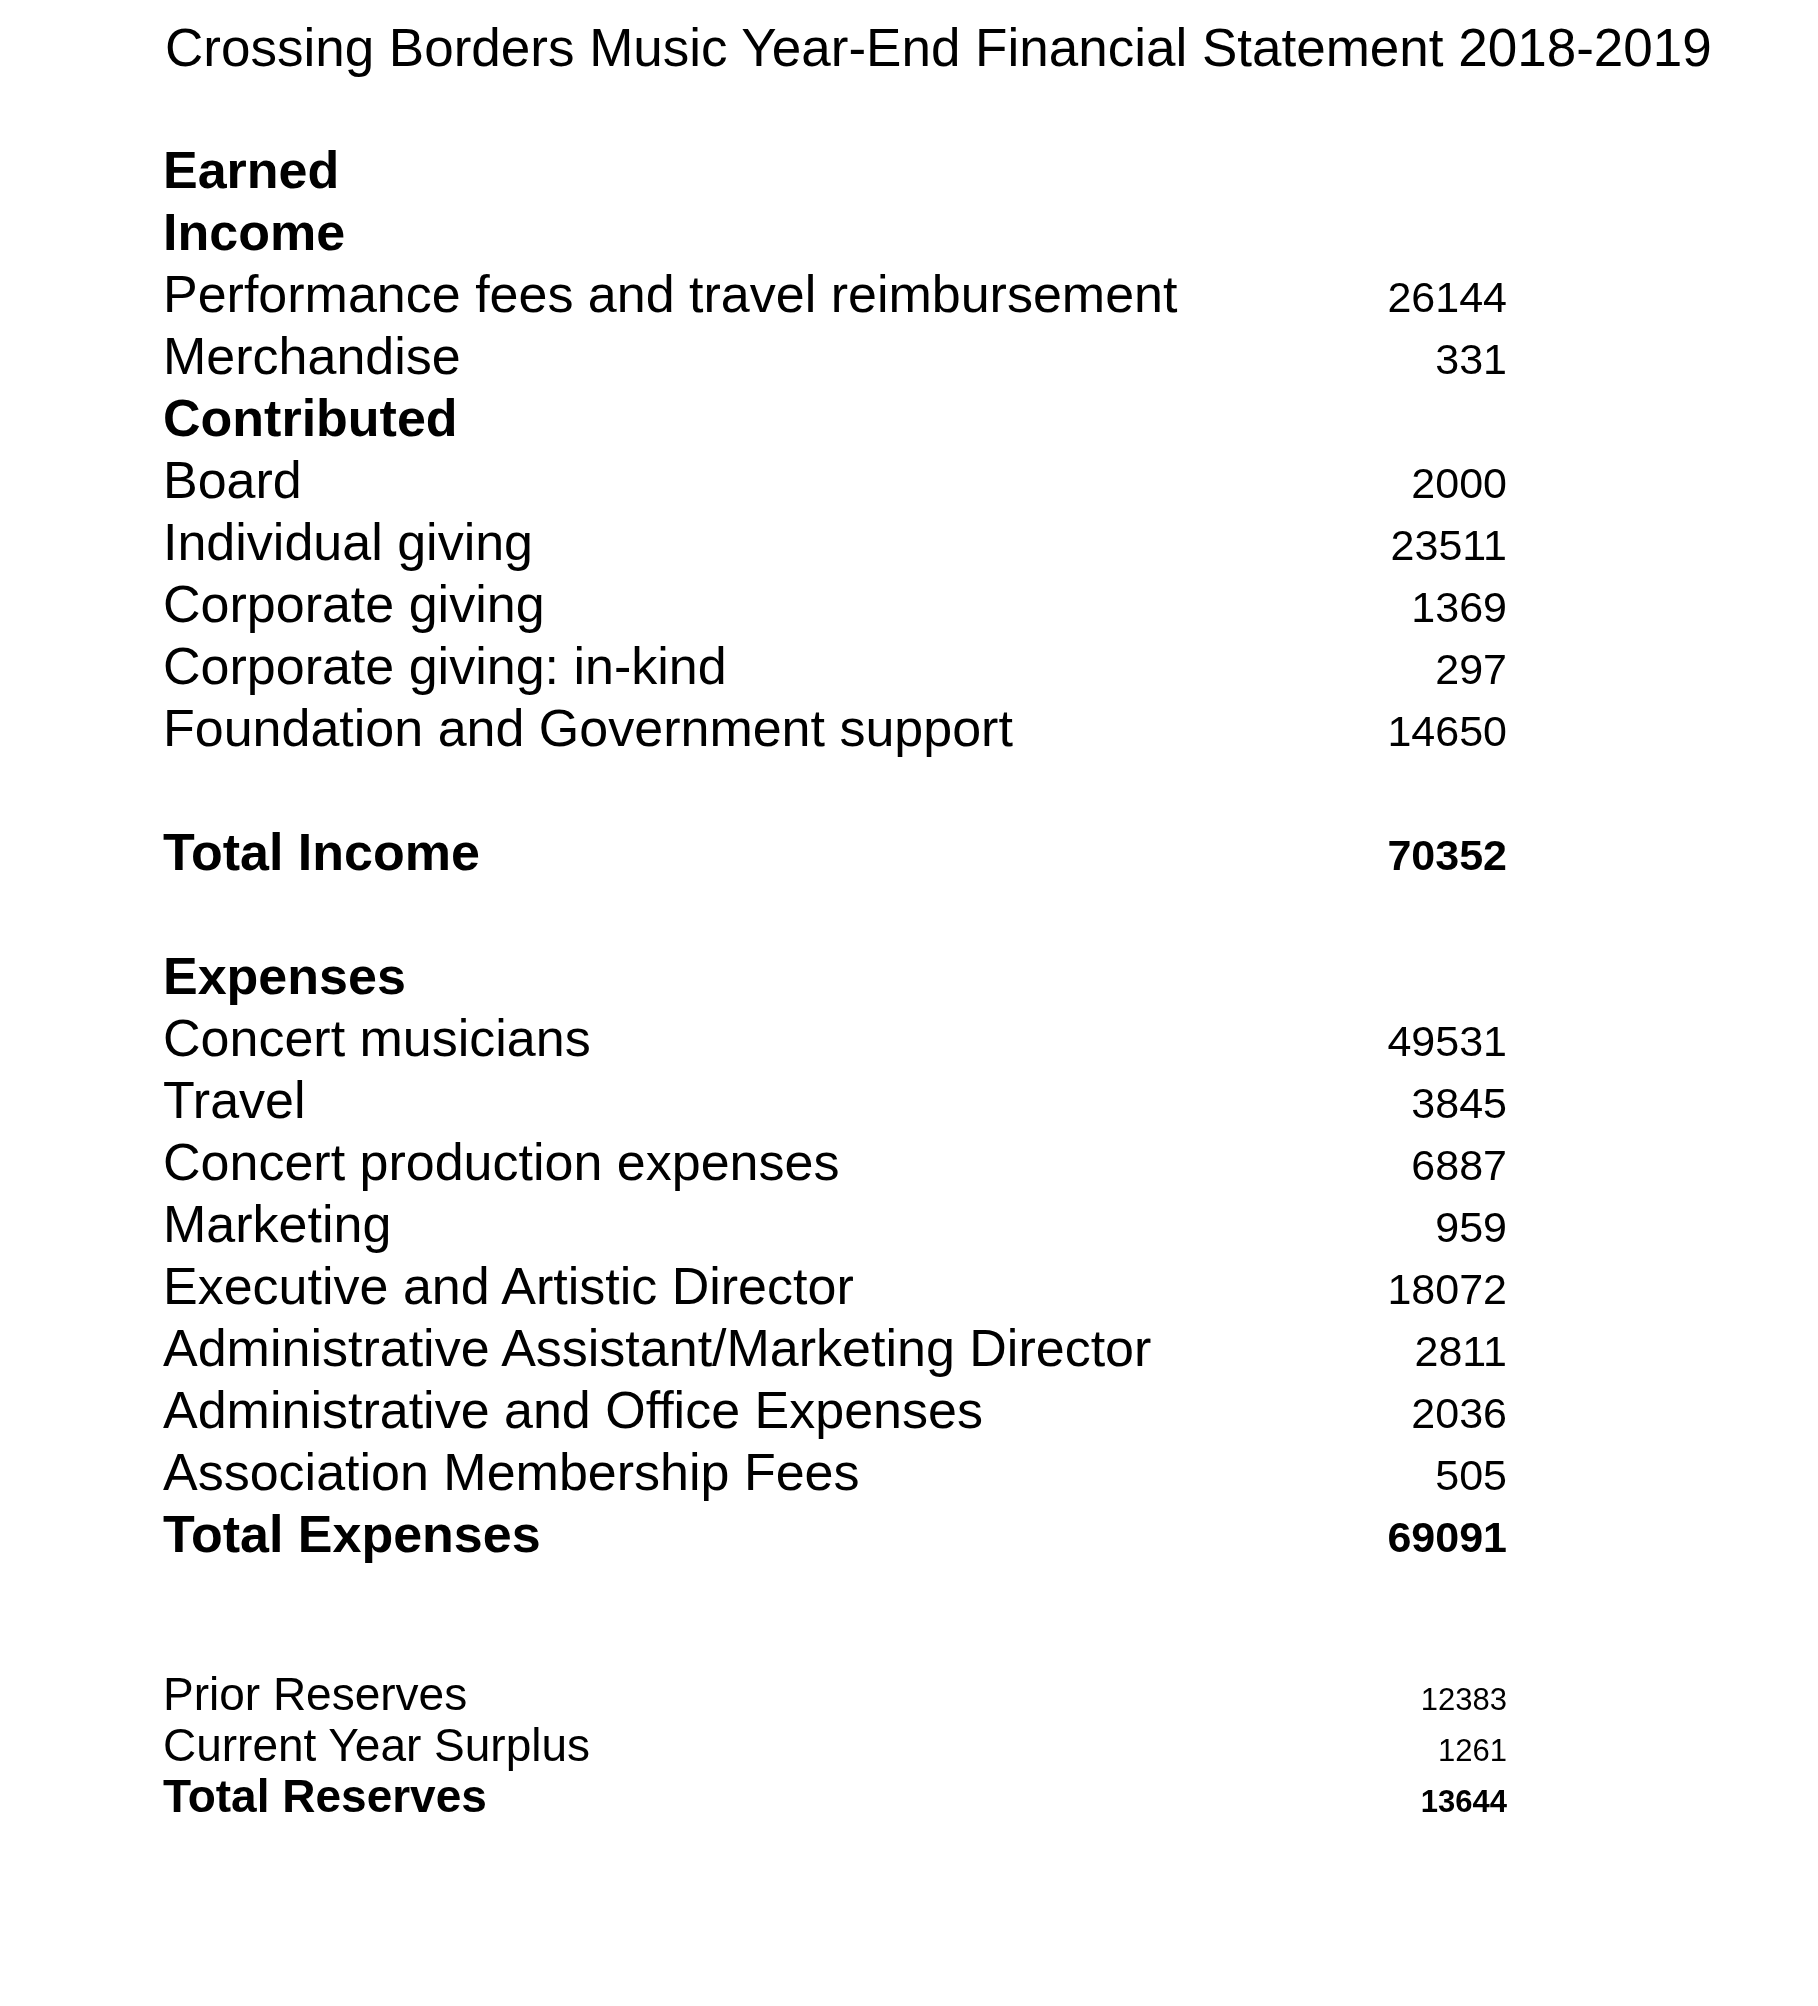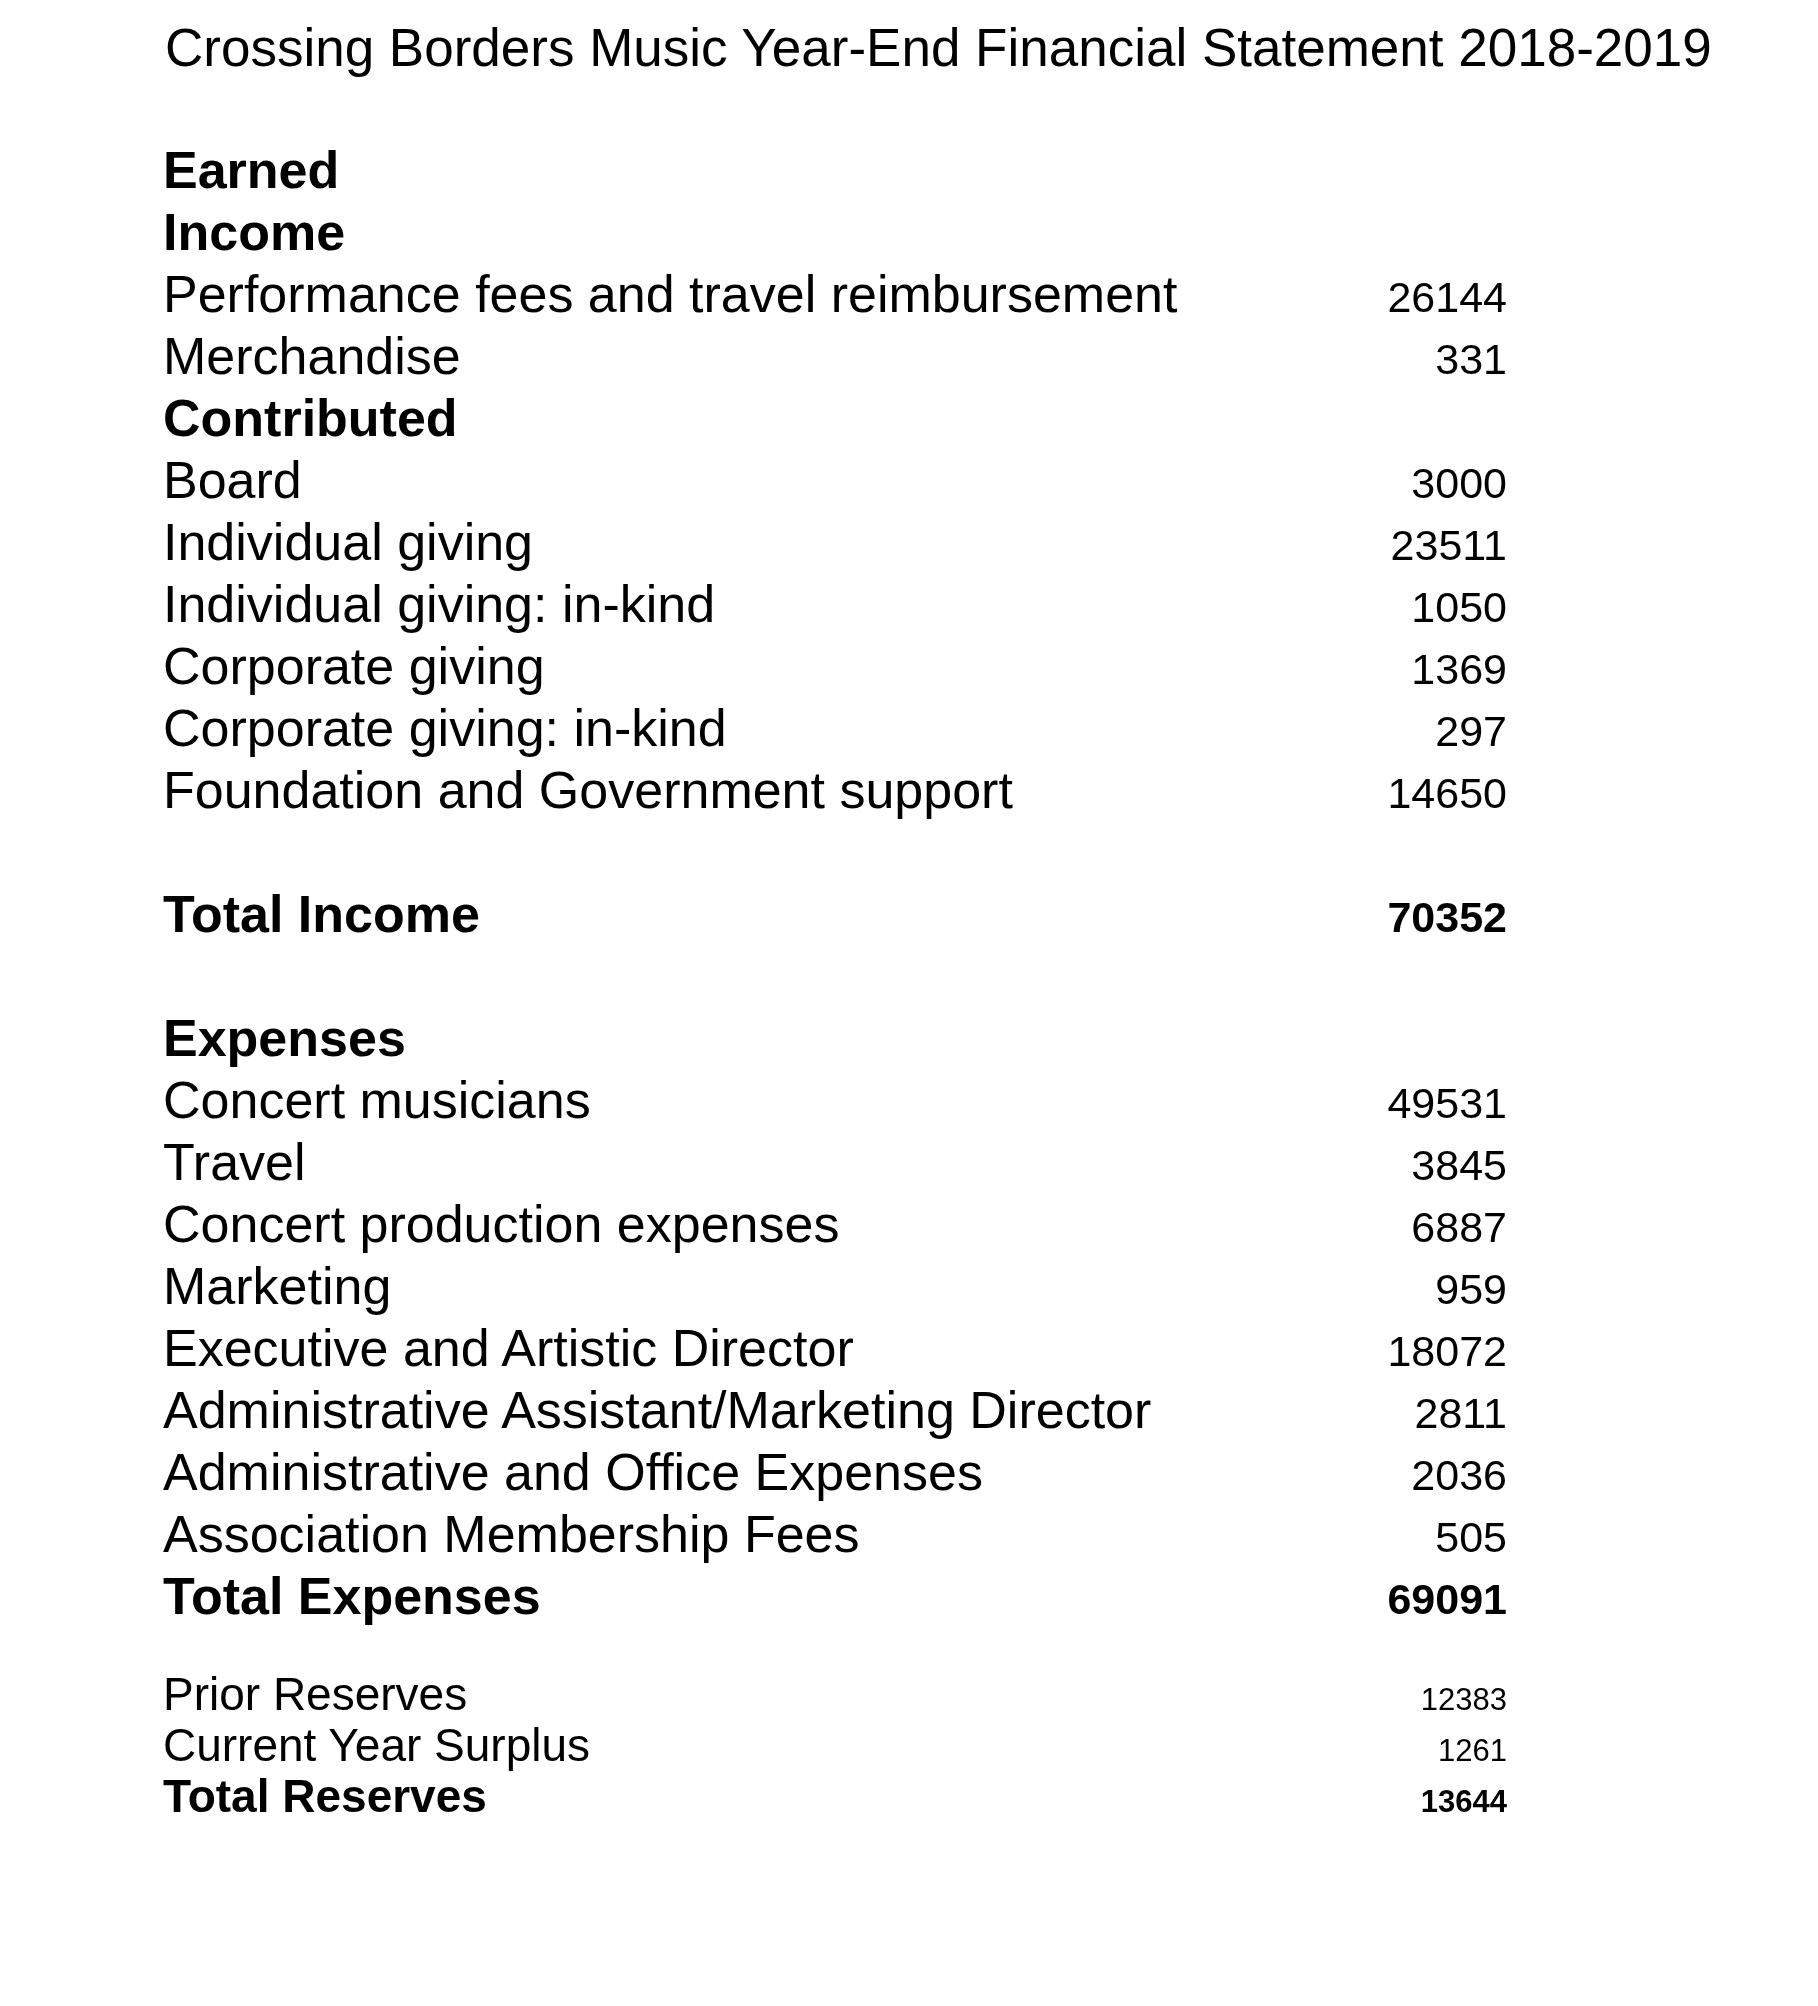--- a/index.html
+++ b/index.html
@@ -87,32 +87,28 @@
       <span class="label">Merchandise</span>
       <span class="amount">331</span>
     </div>
 
     <div class="row">
       <span class="label bold">Contributed</span>
     </div>
 
     <div class="row">
       <span class="label">Board</span>
-      <span class="amount">3000</span>
+      <span class="amount">2000</span>
     </div>
 
     <div class="row">
       <span class="label">Individual giving</span>
       <span class="amount">23511</span>
     </div>
 
-    <div class="row">
-      <span class="label">Individual giving: in-kind</span>
-      <span class="amount">1050</span>
-    </div>
 
     <div class="row">
       <span class="label">Corporate giving</span>
       <span class="amount">1369</span>
     </div>
 
     <div class="row">
       <span class="label">Corporate giving: in-kind</span>
       <span class="amount">297</span>
     </div>

